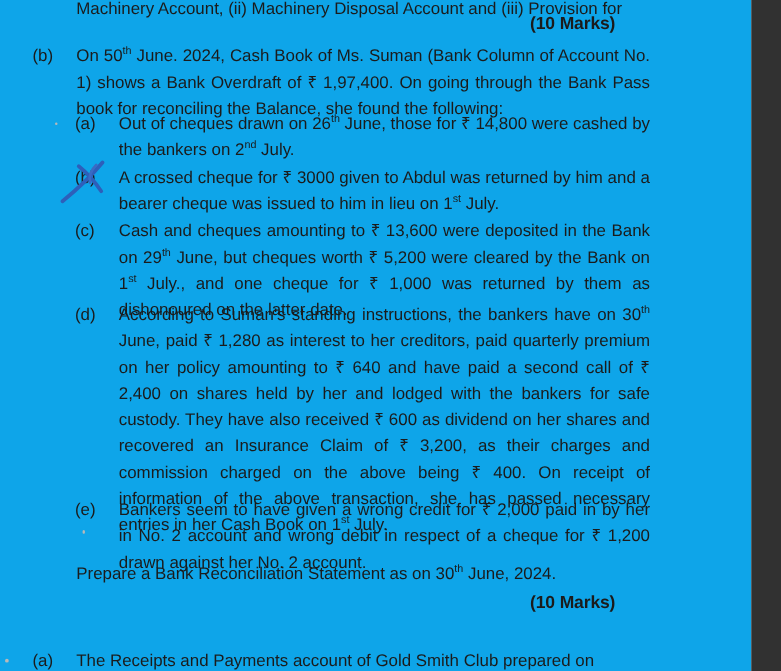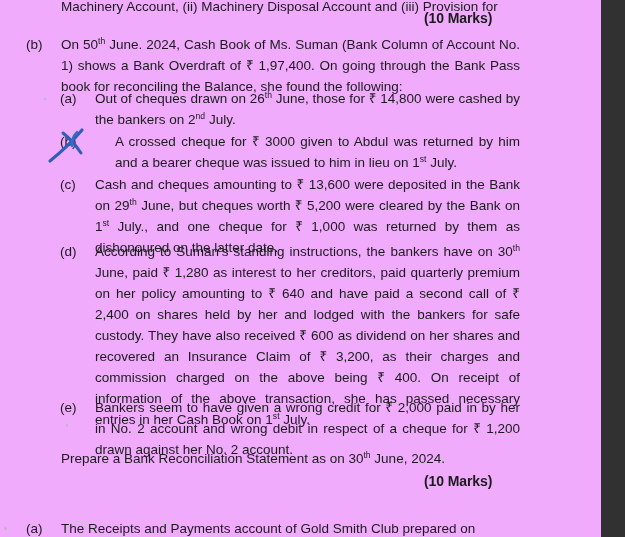--- a/index.html
+++ b/index.html
@@ -14,21 +14,21 @@
     overflow: hidden;
     font-family: "Liberation Sans", sans-serif;
     color: #1b1b1b;
   }
   #page {
     position: absolute;
     left: 0;
     top: 0;
     width: 601px;
     height: 537px;
-    background: #f0abfc;
+    background: #0ea5e9;
     overflow: hidden;
   }
   #right-band {
     position: absolute;
     right: 0;
     top: 0;
     width: 24px;
     height: 537px;
     background: #313131;
   }
@@ -117,21 +117,21 @@
 
   <div class="row" style="left:60px; top:88px; width:460px;">
     <div class="label" style="width:35px;">(a)</div>
     <div class="para" style="width:425px;">
       <span>Out of cheques drawn on 26</span><sup>th</sup><span> June, those for ₹ 14,800 were cashed by the bankers on 2</span><sup>nd</sup><span> July.</span>
     </div>
   </div>
 
   <div class="row" style="left:60px; top:131px; width:460px;">
     <div class="label" style="width:35px;">(b)</div>
-    <div class="para" style="width:425px;margin-left:20px;">
+    <div class="para" style="width:425px;">
       <span>A crossed cheque for ₹ 3000 given to Abdul was returned by him and a bearer cheque was issued to him in lieu on 1</span><sup>st</sup><span> July.</span>
     </div>
   </div>
 
   <svg id="pen" viewBox="0 0 48 44">
     <path d="M38 8 C33 14, 22 26, 6 39" stroke="#2d5fba" stroke-width="3.1" fill="none" stroke-linecap="round"></path>
     <path d="M19 11 C24 15, 31 22, 37 31" stroke="#2d5fba" stroke-width="3.0" fill="none" stroke-linecap="round"></path>
     <path d="M33 10 C29 14, 27 19, 28 24" stroke="#3a6bc4" stroke-width="2.3" fill="none" stroke-linecap="round"></path>
   </svg>
 

